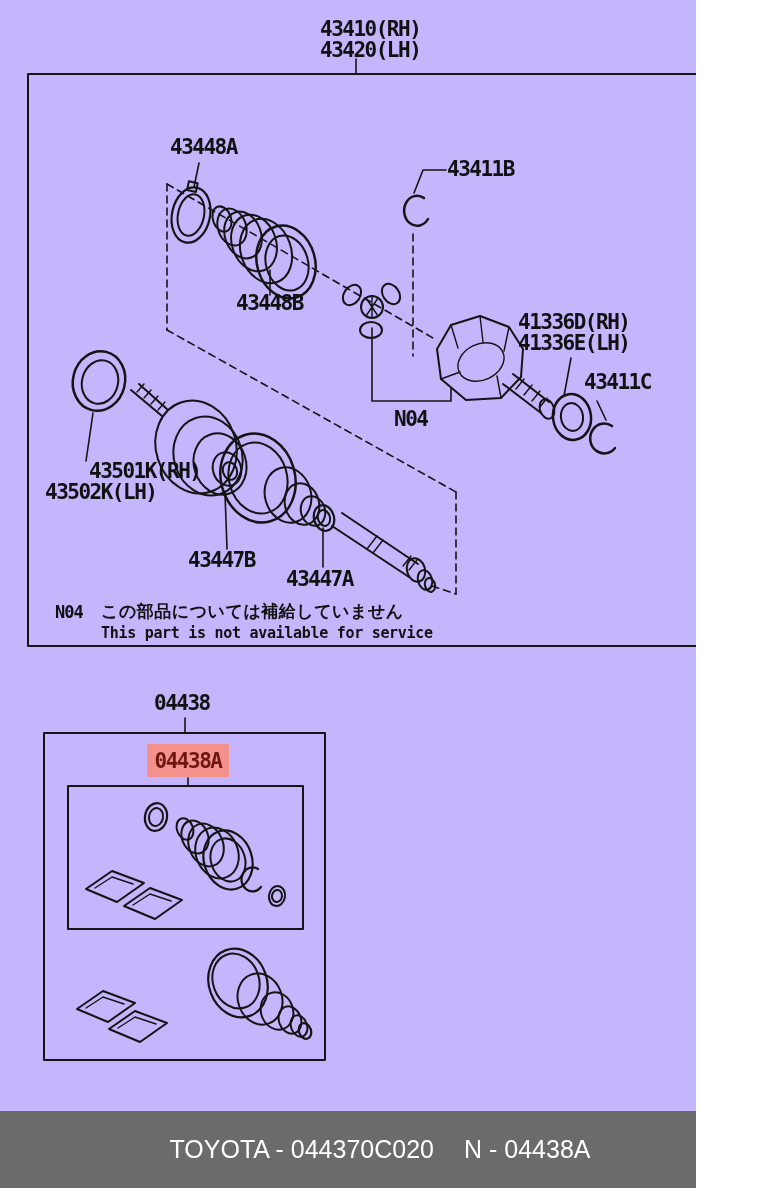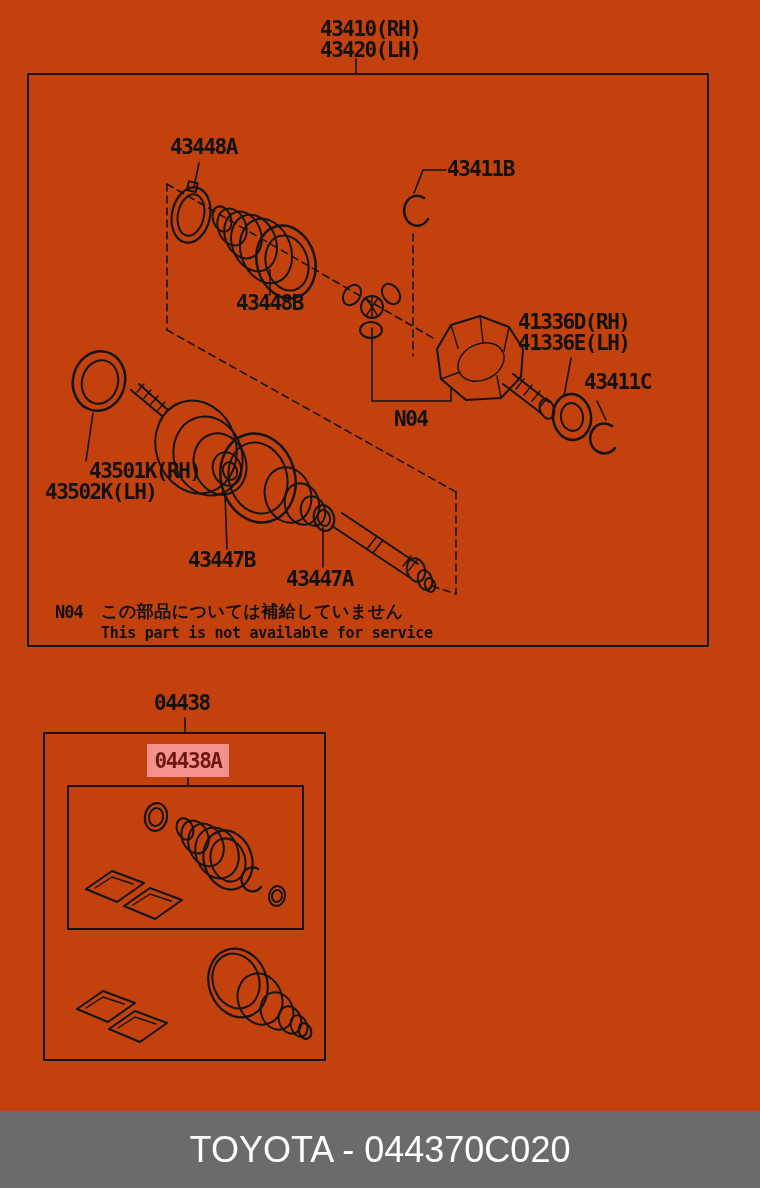--- a/index.html
+++ b/index.html
@@ -1,16 +1,16 @@
 <!DOCTYPE html>
 <html><head>
 <meta charset="utf-8">
 <style>
   html,body{margin:0;padding:0;background:#ffffff;}
-  .page{position:relative;width:760px;height:1188px;background:#c2410c;overflow:hidden;
+  .page{position:relative;width:696px;height:1188px;background:#c4b5fd;overflow:hidden;
         font-family:"DejaVu Sans Mono",monospace;color:#111;}
   svg.art{position:absolute;left:0;top:0;}
   svg.art *{fill:none;stroke:#141414;stroke-width:2;stroke-linecap:round;stroke-linejoin:round;}
   svg.art .sw25{stroke-width:2.5;}
   svg.art .sw22{stroke-width:2.2;}
   svg.art .thin{stroke-width:1.4;}
   svg.art .dash{stroke-width:1.6;stroke-dasharray:7 5;}
   svg.art .lead{stroke-width:1.6;}
   svg.art rect.frame{stroke-width:2;}
   .plabel{position:absolute;font:700 21px "DejaVu Sans Mono",monospace;
@@ -20,21 +20,21 @@
   .note-code{position:absolute;left:55px;top:602px;font:700 17px "DejaVu Sans Mono",monospace;letter-spacing:-1px;}
   .note-ja{position:absolute;left:101px;top:600px;font:700 17px "DejaVu Sans",sans-serif;letter-spacing:0.5px;white-space:nowrap;}
   .note-en{position:absolute;left:101px;top:624px;font:700 15px "DejaVu Sans Mono",monospace;letter-spacing:-0.3px;white-space:nowrap;text-align:center;}
   .hl-part{position:absolute;left:147px;top:744px;width:82px;height:33px;
            display:flex;align-items:center;justify-content:center;
            font:700 21px "DejaVu Sans Mono",monospace;letter-spacing:-1.5px;}
   .sheet-number{position:absolute;left:640px;top:1155px;width:116px;text-align:right;
            font:400 16px "DejaVu Sans",sans-serif;letter-spacing:-1px;}
   .footer-bar{position:absolute;left:0;top:1111px;width:760px;height:77px;
            display:flex;align-items:center;justify-content:center;column-gap:30px;
-           font-family:"Liberation Sans",sans-serif;font-size:36px;color:#ffffff;letter-spacing:0px;}
+           font-family:"Liberation Sans",sans-serif;font-size:25px;color:#ffffff;letter-spacing:0px;}
   .footer-bar span{white-space:nowrap;}
 </style>
 </head>
 <body>
 
 <div class="page">
 
   <svg class="art" width="760" height="1188" viewBox="0 0 760 1188">
 
     <g>
@@ -195,15 +195,16 @@
   <div class="note-ja">この部品については補給していません</div>
   <div class="note-en">This part is not available for service</div>
 
   <div class="plabel" style="left:154px;top:693px;">04438</div>
   <div class="hl-part" style="background: rgb(244, 145, 140); color: rgb(109, 23, 18);">04438A</div>
 
   <div class="sheet-number">431954</div>
 
   <div class="footer-bar" style="background: rgb(107, 107, 107);">
     <span>TOYOTA - 044370C020</span>
+    <span>N - 04438A</span>
   </div>
 
 </div>
 
 </body></html>

